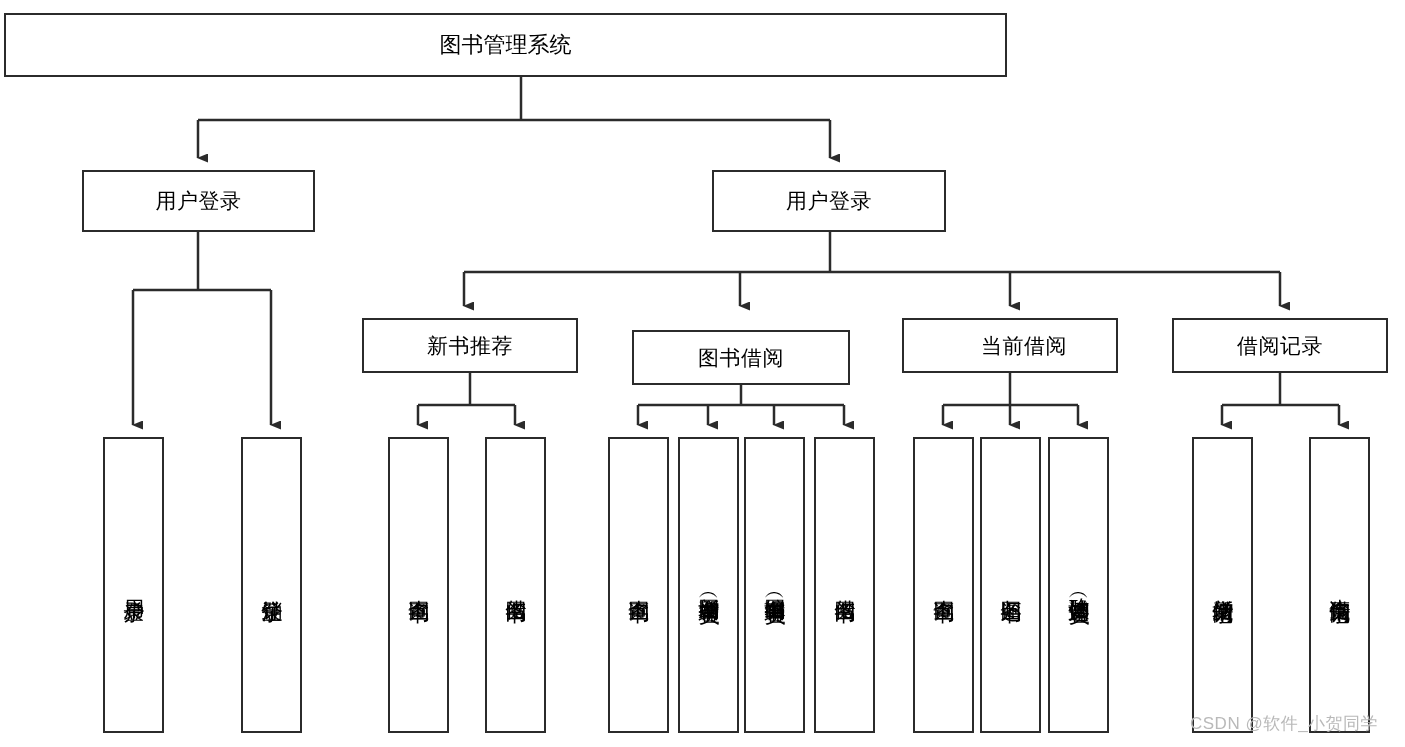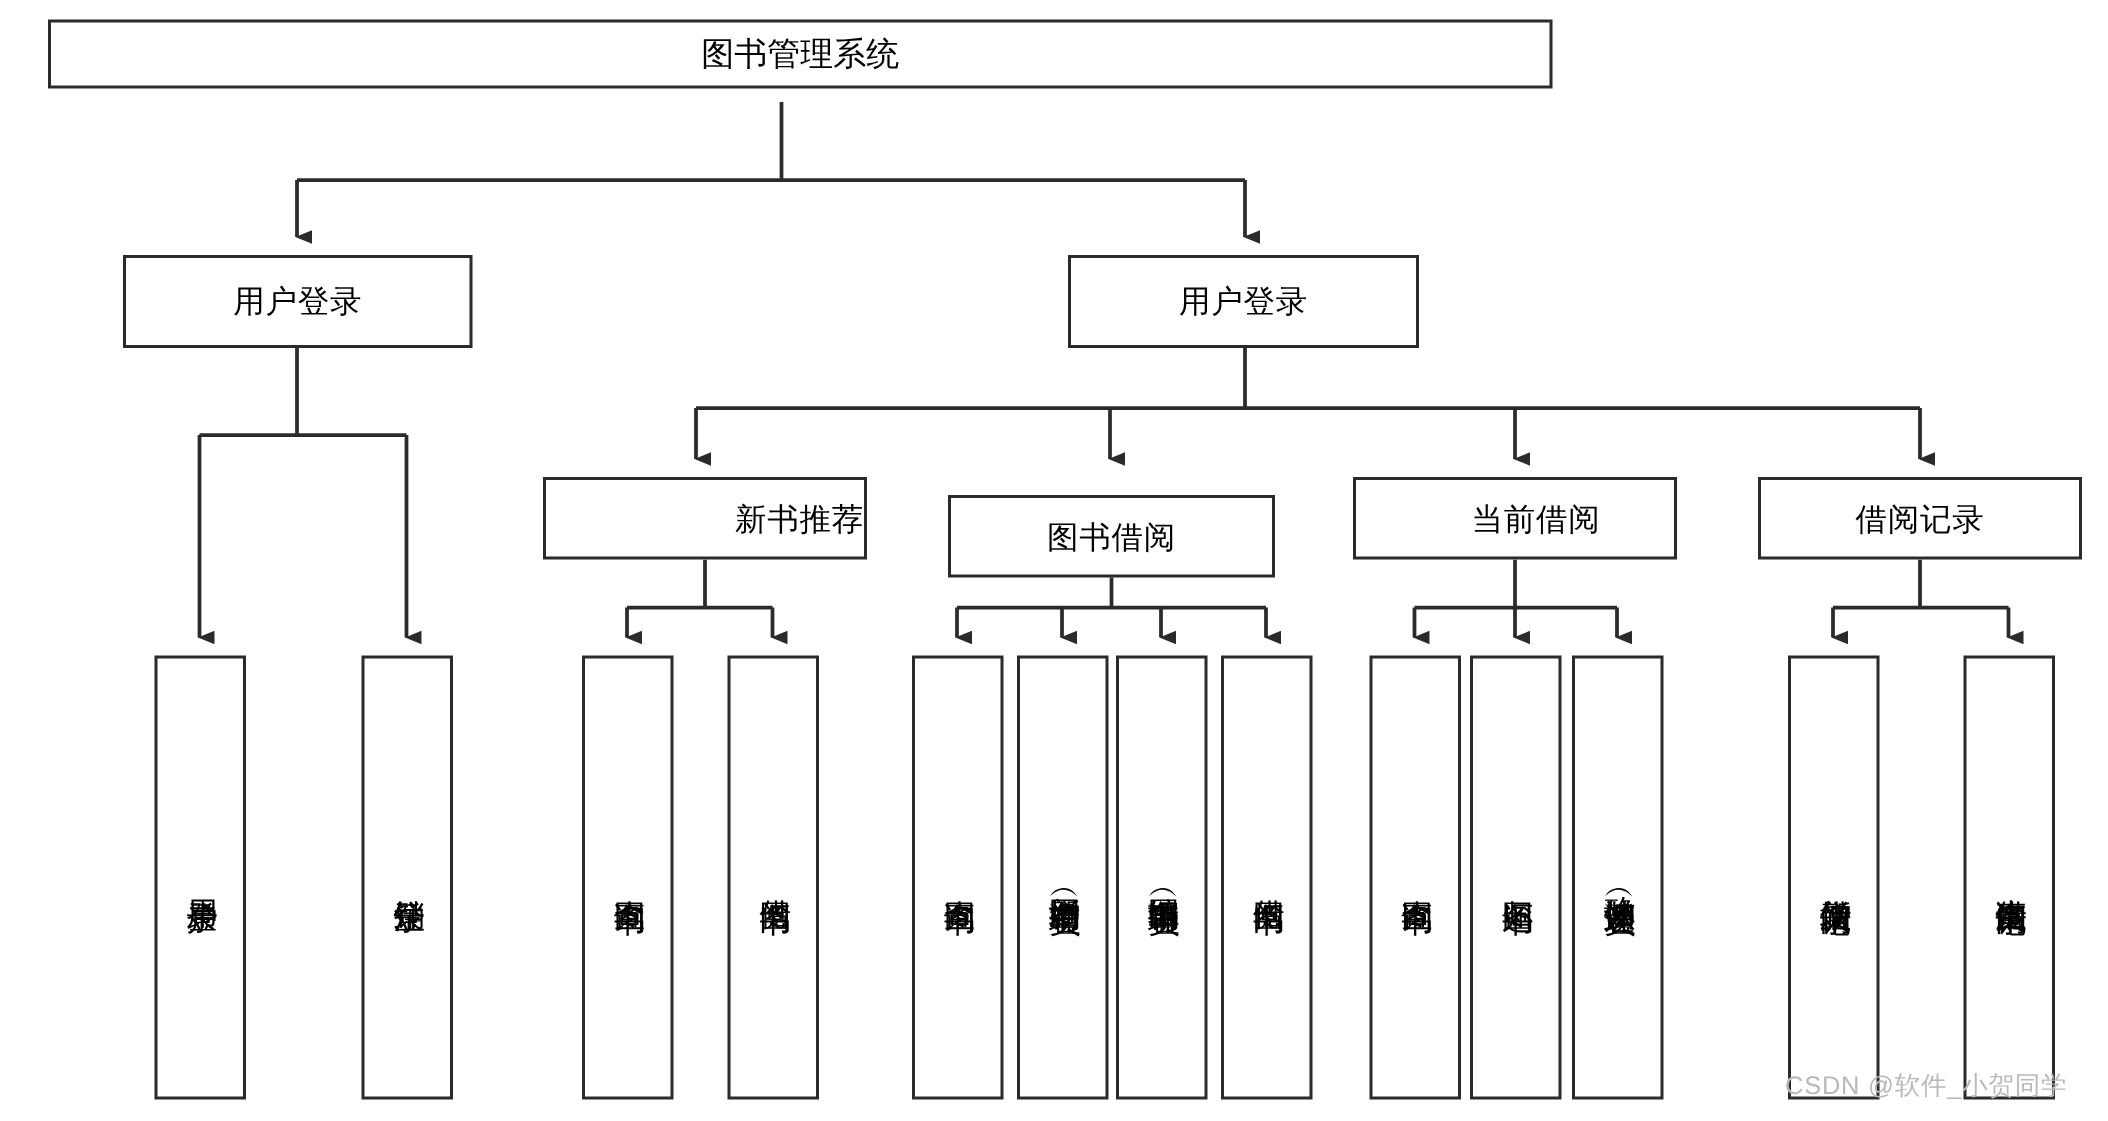--- a/index.html
+++ b/index.html
@@ -118,33 +118,33 @@
       <path d="M1010,405 L1010,425" marker-end="url(#arrow)"></path>
       <path d="M1078,405 L1078,425" marker-end="url(#arrow)"></path>
 
       <path d="M1280,373 L1280,405"></path>
       <path d="M1222,405 L1339,405"></path>
       <path d="M1222,405 L1222,425" marker-end="url(#arrow)"></path>
       <path d="M1339,405 L1339,425" marker-end="url(#arrow)"></path>
     </g>
   </svg>
 
-  <div class="node node-root" style="left:32px; top:13px; width:1003px; height:46px;">
+  <div class="node node-root" style="left:4px; top:13px; width:1003px; height:64px;">
     <span>图书管理系统</span>
   </div>
 
   <div class="node node-h" style="left:82px; top:170px; width:233px; height:62px;">
     <span>用户登录</span>
   </div>
 
   <div class="node node-h" style="left:712px; top:170px; width:234px; height:62px;">
     <span>用户登录</span>
   </div>
 
-  <div class="node node-h" style="left:362px; top:318px; width:216px; height:55px;justify-content:flex-end;">
+  <div class="node node-h" style="left:362px; top:318px; width:216px; height:55px;">
     <span>新书推荐</span>
   </div>
 
   <div class="node node-h" style="left:632px; top:318px; width:218px; height:55px;margin-top:12px;">
     <span>图书借阅</span>
   </div>
 
   <div class="node node-h" style="left:902px; top:318px; width:216px; height:55px;padding-left:28px;">
     <span>当前借阅</span>
   </div>

